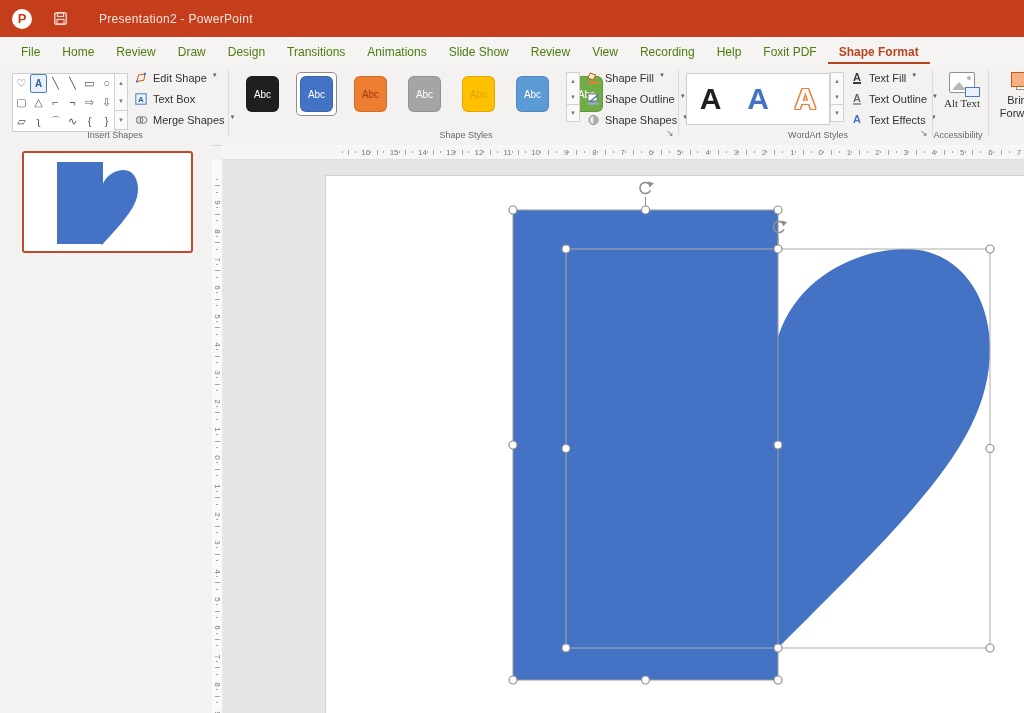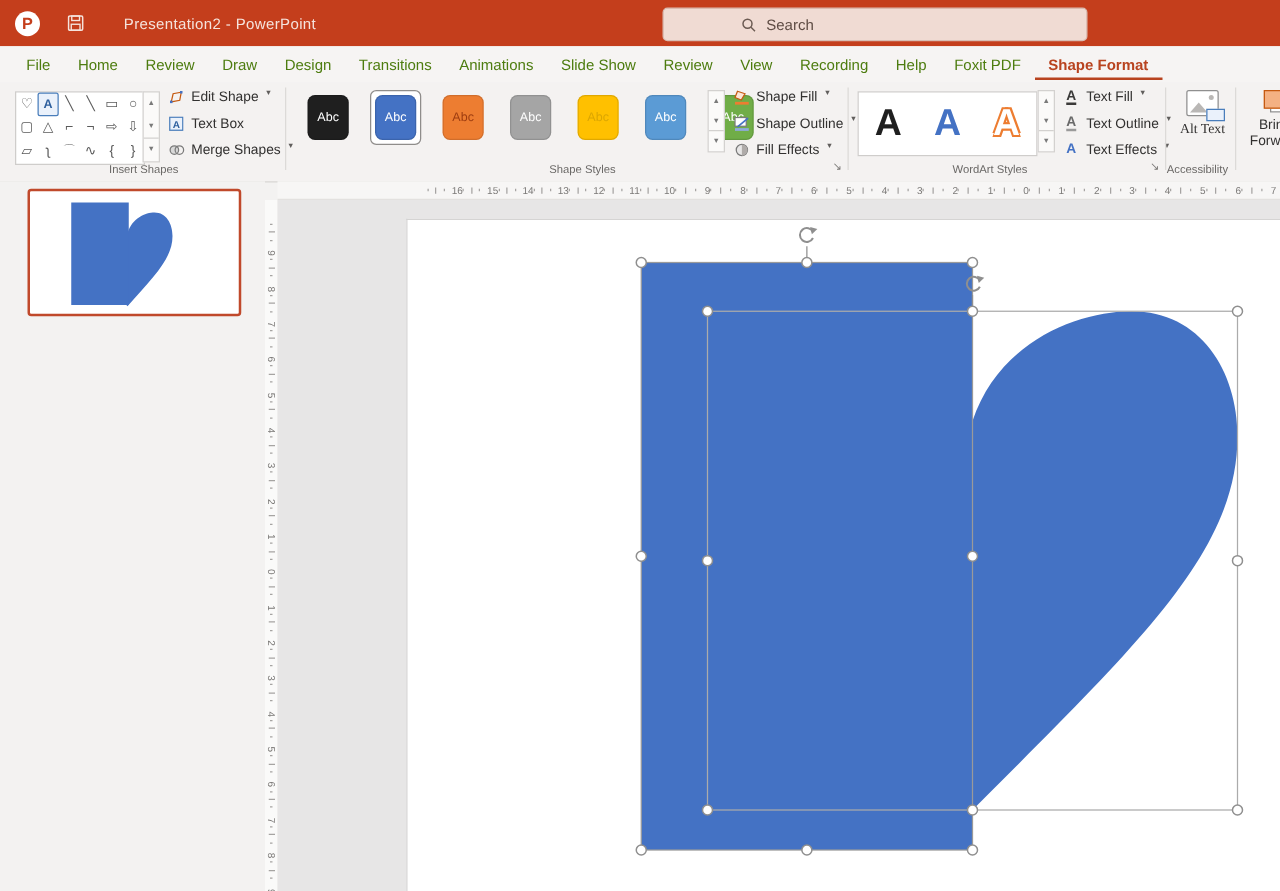--- a/index.html
+++ b/index.html
@@ -105,27 +105,20 @@
   <div class="titlebar">
     <div class="pp-logo">P</div>
     <span class="save-ico">
       <svg width="13" height="13" viewBox="0 0 13 13">
         <rect x="0.8" y="0.8" width="11.4" height="11.4" rx="1.2" fill="none" stroke="#F5E3DC" stroke-width="1.3"></rect>
         <rect x="3.4" y="0.8" width="6.2" height="3.6" fill="none" stroke="#F5E3DC" stroke-width="1.1"></rect>
         <rect x="3" y="7.4" width="7" height="4.8" fill="none" stroke="#F5E3DC" stroke-width="1.1"></rect>
       </svg>
     </span>
     <span class="tb-title">Presentation2  -  PowerPoint</span>
-    <div class="searchbox">
-      <svg width="12" height="12" viewBox="0 0 12 12">
-        <circle cx="5" cy="5" r="3.6" fill="none" stroke="#6B5A52" stroke-width="1.2"></circle>
-        <line x1="7.8" y1="7.8" x2="11" y2="11" stroke="#6B5A52" stroke-width="1.2"></line>
-      </svg>
-      <span>Search</span>
-    </div>
   </div>
 
   <div class="tabsrow">
       <div class="tab">File</div>
       <div class="tab">Home</div>
       <div class="tab">Review</div>
       <div class="tab">Draw</div>
       <div class="tab">Design</div>
       <div class="tab">Transitions</div>
       <div class="tab">Animations</div>
@@ -250,21 +243,21 @@
         <span>Shape Outline</span>
         <span class="chev">▼</span>
       </div>
       <div class="mini-btn">
         <span class="ico">
           <svg width="13" height="12" viewBox="0 0 13 12">
             <circle cx="6.5" cy="6" r="4.5" fill="#E7E6E6" stroke="#7a7a7a" stroke-width="1"></circle>
             <path d="M6.5,1.5 A4.5,4.5 0 0 1 6.5,10.5 Z" fill="#AFABA9"></path>
           </svg>
         </span>
-        <span>Fill Effects</span>
+        <span>Shape Shapes</span>
         <span class="chev">▼</span>
       </div>
     </div>
     <div class="grouplabel" style="left:366px;width:200px;">Shape Styles</div>
     <div class="launcher" style="left:666px;">↘</div>
     <div class="gsep" style="left:678px;"></div>
 
     <div class="wagal">
         <span class="wa" style="color: rgb(31, 31, 31);">A</span>
         <span class="wa" style="color: rgb(68, 114, 196);">A</span>
@@ -291,21 +284,21 @@
         <span class="chev">▼</span>
       </div>
       <div class="mini-btn">
         <span class="ico">
             <span class="letterA" style="color:#4472C4;">A</span>
           </span>
         <span>Text Effects</span>
         <span class="chev">▼</span>
       </div>
     </div>
-    <div class="grouplabel" style="left:692px;width:200px;">WordArt Styles</div>
+    <div class="grouplabel" style="left:718px;width:200px;">WordArt Styles</div>
     <div class="launcher" style="left:920px;">↘</div>
     <div class="gsep" style="left:932px;"></div>
 
     <div class="bigbtn" style="left:944px;width:36px;font-family:Liberation Serif, serif;">
       <span class="alt-ico">
         <span class="mtn"></span>
           <span class="sun"></span>
           <span class="cap"></span>
       </span>
       <span>Alt Text</span>

